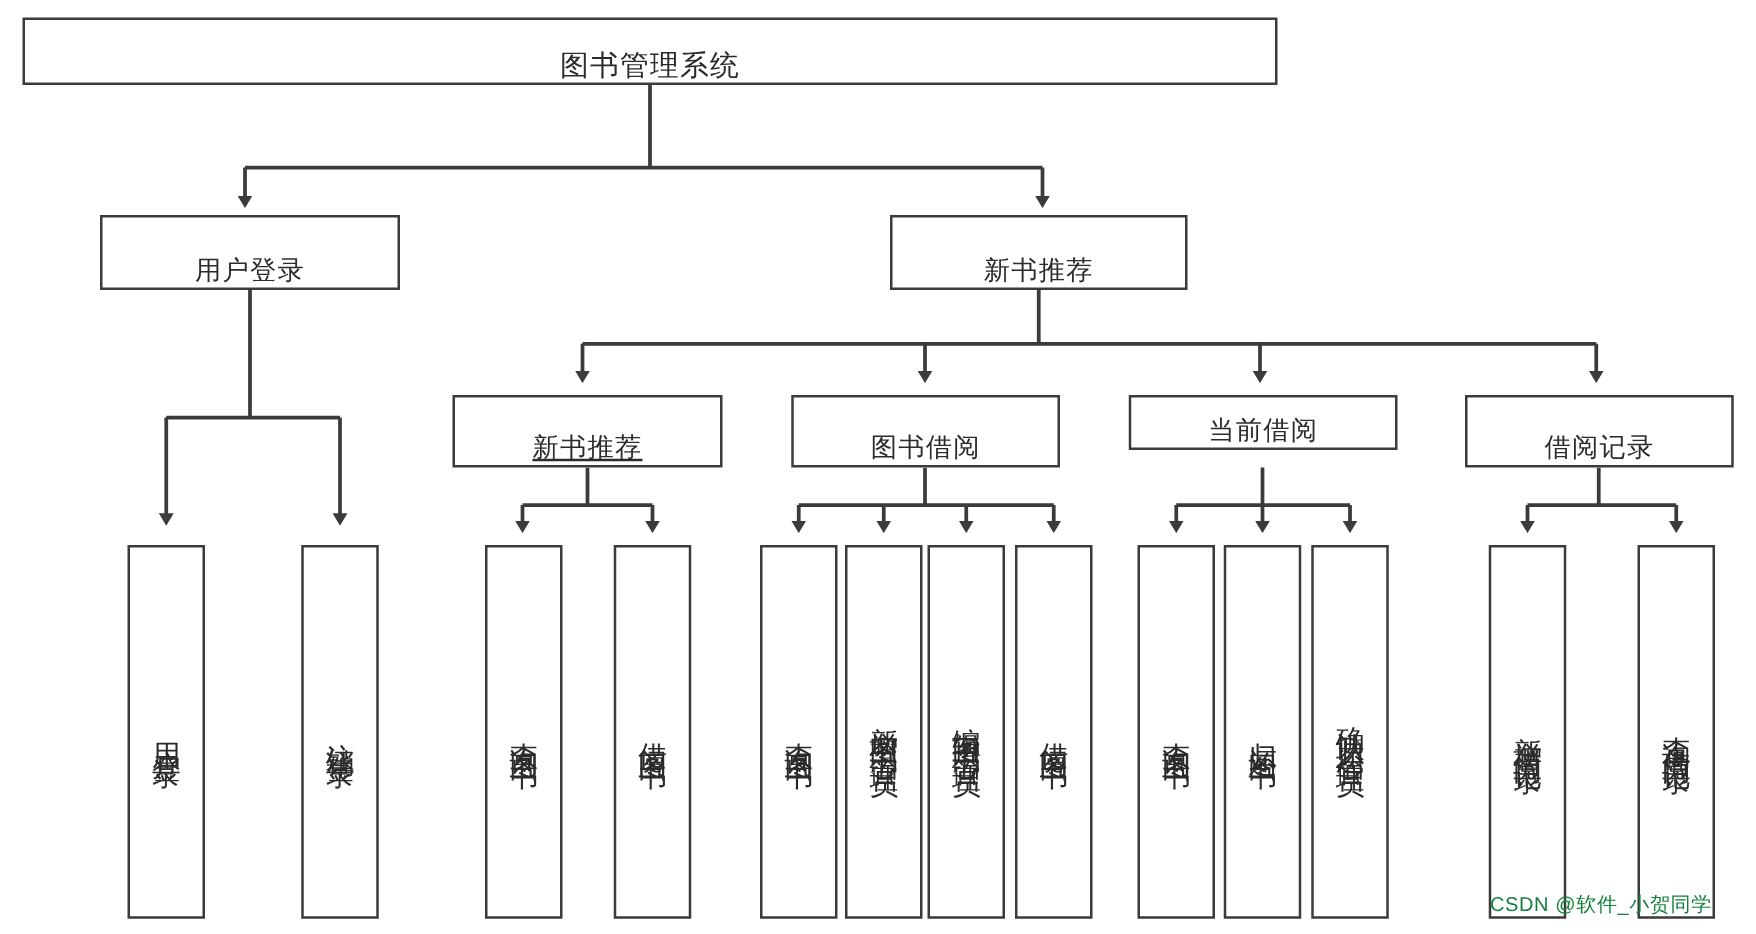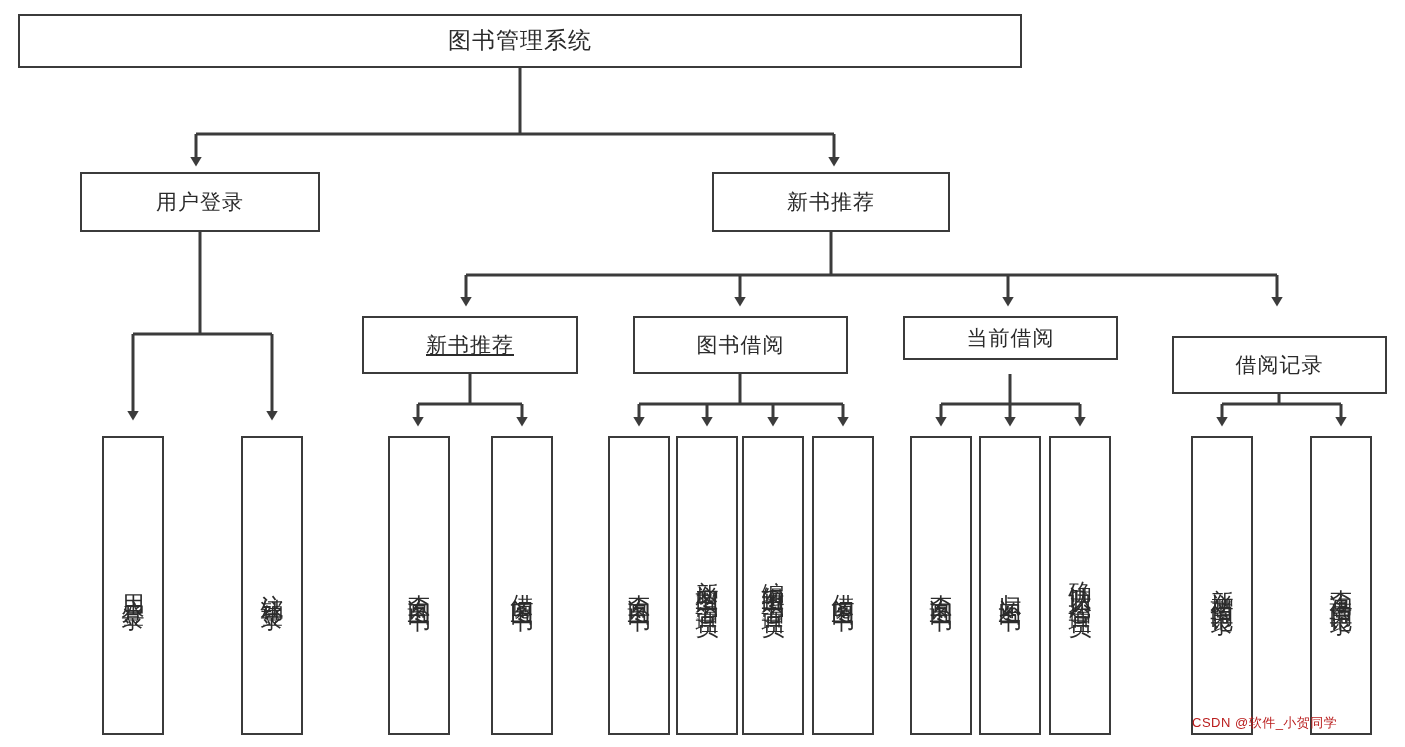--- a/index.html
+++ b/index.html
@@ -17,21 +17,21 @@
   svg.connectors{
     position:absolute;left:0;top:0;width:1405px;height:747px;
     pointer-events:none;
   }
   .node{
     position:absolute;
     background:#ffffff;
     border:2px solid #3b3b3b;
     box-sizing:border-box;
     display:flex;
-    align-items:center;
+    align-items:flex-end;
     justify-content:center;
     color:#2b2b2b;
     z-index:2;
   }
   .node .label{
     color:#2b2b2b;
     line-height:1.18;
     text-align:center;
     white-space:pre;
   }
@@ -50,22 +50,22 @@
     writing-mode:vertical-rl;
     text-orientation:upright;
     font-size:23px;
     letter-spacing:5px;
     line-height:1;
     max-height:290px;
   }
   .watermark{
     position:absolute;
     left:1192px;top:714px;
-    font-size:13px;
-    color:#b91c1c;
+    font-size:16px;
+    color:#15803d;
     letter-spacing:0.5px;
     white-space:nowrap;
     z-index:5;
   }
 </style>
 </head>
 <body>
 
 <div id="diagram-root">
 
@@ -132,21 +132,21 @@
 
   <div class="node branch" style="left:362px;top:316px;width:216px;height:58px;text-decoration:underline;">
     <span class="label">新书推荐</span>
   </div>
   <div class="node branch" style="left:633px;top:316px;width:215px;height:58px;">
     <span class="label">图书借阅</span>
   </div>
   <div class="node branch" style="left:903px;top:316px;width:215px;height:44px;">
     <span class="label">当前借阅</span>
   </div>
-  <div class="node branch" style="left:1172px;top:316px;width:215px;height:58px;margin-top:20px;">
+  <div class="node branch" style="left:1172px;top:316px;width:215px;height:58px;">
     <span class="label">借阅记录</span>
   </div>
 
   <div class="node leaf" style="left:102px;top:436px;width:62px;height:299px;">
     <span class="label">用户登录</span>
   </div>
   <div class="node leaf" style="left:241px;top:436px;width:62px;height:299px;">
     <span class="label">注销登录</span>
   </div>
 

